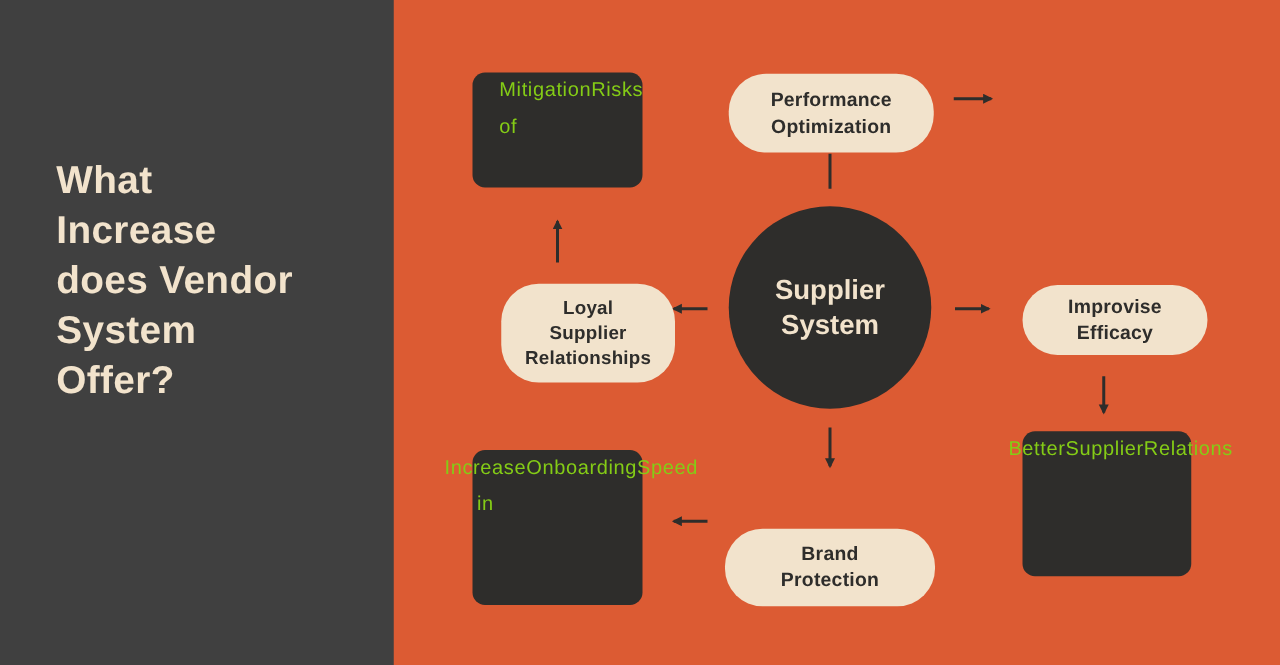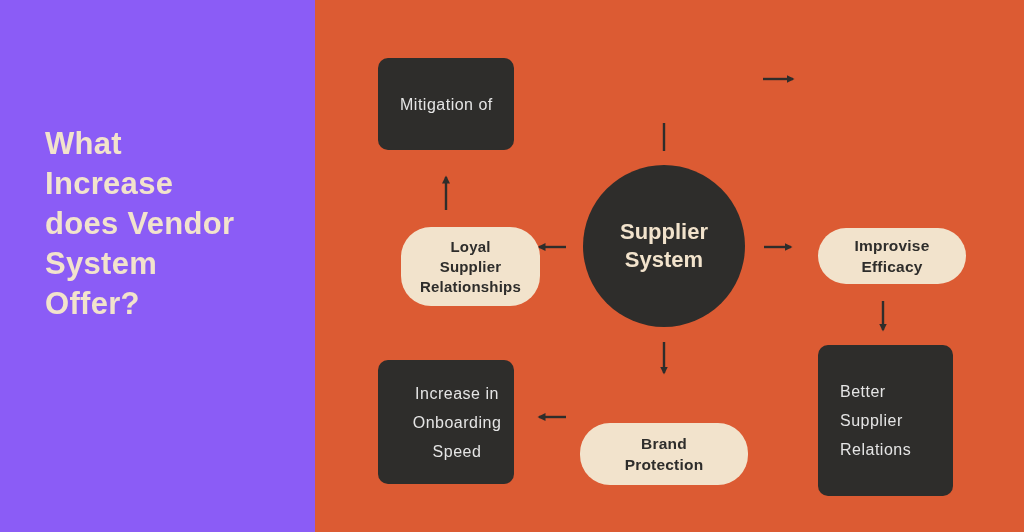--- a/index.html
+++ b/index.html
@@ -3,33 +3,33 @@
 <meta charset="utf-8">
 <style>
   html,body{margin:0;padding:0;background:#111;}
   .stage{
     position:relative;width:1024px;height:532px;overflow:hidden;
     background:#DC5B33;
     font-family:"Liberation Sans","DejaVu Sans",sans-serif;
   }
   .left-panel{
     position:absolute;left:0;top:0;width:315px;height:532px;
-    background:#8b5cf6;
+    background:#404040;
   }
   .page-title{
     position:absolute;left:45px;top:124px;margin:0;
     color:#F2E3CC;font-size:31px;line-height:40px;font-weight:bold;
     letter-spacing:0.3px;
   }
   .page-title span{display:block;}
   .node{position:absolute;box-sizing:border-box;}
   .node span{display:block;}
   .node-dark{
-    background:#2E2D2B;color:#e5e5e5;border-radius:10px;
-    display:flex;flex-direction:column;justify-content:center;
+    background:#2E2D2B;color:#84cc16;border-radius:10px;
+    display:flex;flex-direction:row;justify-content:center;
     padding-left:22px;font-size:16px;line-height:29px;letter-spacing:0.5px;
   }
   .node-cream{
     background:#F2E3CC;color:#2E2D2B;border-radius:30px;
     display:flex;flex-direction:column;justify-content:center;align-items:center;
     text-align:center;font-size:15.5px;font-weight:bold;line-height:21px;
     letter-spacing:0.2px;
   }
   .center-circle{
     position:absolute;left:583px;top:165px;width:162px;height:162px;
@@ -71,22 +71,27 @@
     <path d="M566,417 L539,417" stroke="#2E2D2B" stroke-width="2.4" fill="none" marker-end="url(#ah)"></path>
   </svg>
 
   <div class="center-circle">
     <span>Supplier</span>
     <span>System</span>
   </div>
 
   <div class="node node-dark" style="left:378px;top:58px;width:136px;height:92px;">
     <span>Mitigation of</span>
+    <span>Risks</span>
   </div>
 
+  <div class="node node-cream" style="left:583px;top:59px;width:164px;height:63px;">
+    <span>Performance</span>
+    <span>Optimization</span>
+  </div>
 
 
   <div class="node node-cream" style="left:378px;top:227px;width:139px;height:79px;font-size:15px;line-height:20px;margin-left:23px;">
     <span>Loyal</span>
     <span>Supplier</span>
     <span>Relationships</span>
   </div>
 
   <div class="node node-cream" style="left:818px;top:228px;width:148px;height:56px;border-radius:33px;">
     <span>Improvise</span>
@@ -97,19 +102,19 @@
     <span>Increase in</span>
     <span>Onboarding</span>
     <span>Speed</span>
   </div>
 
   <div class="node node-cream" style="left:580px;top:397px;width:168px;height:62px;margin-top:26px;">
     <span>Brand</span>
     <span>Protection</span>
   </div>
 
-  <div class="node node-dark" style="left:818px;top:345px;width:135px;height:151px;">
+  <div class="node node-dark" style="left:818px;top:345px;width:135px;height:116px;">
     <span>Better</span>
     <span>Supplier</span>
     <span>Relations</span>
   </div>
 
 </div>
 
 </body></html>

